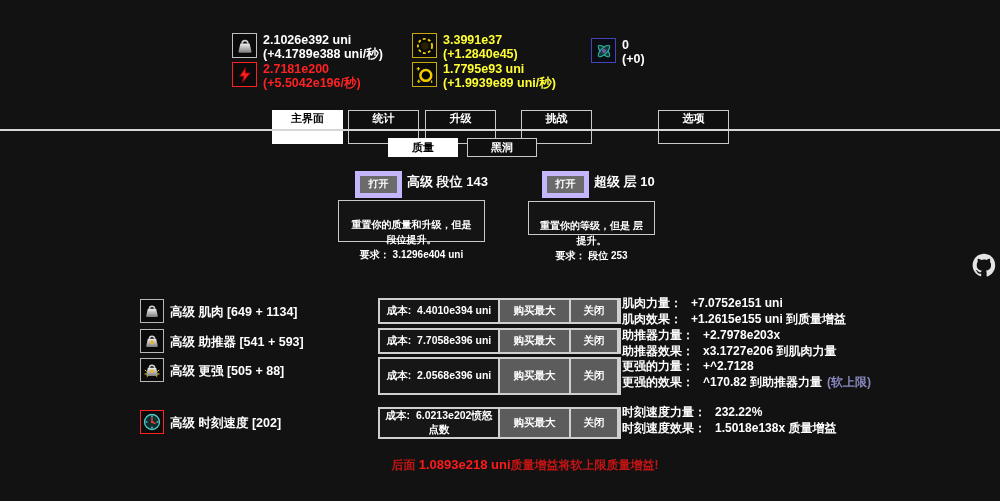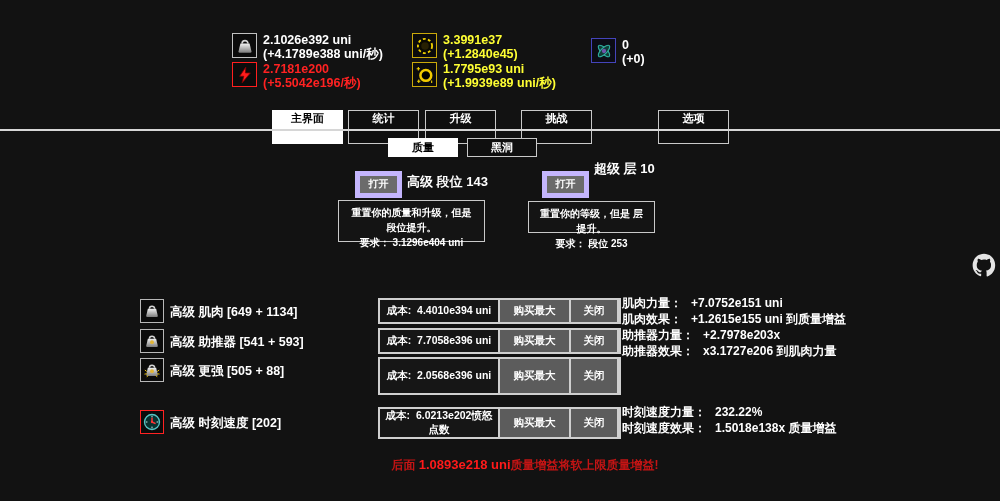--- a/index.html
+++ b/index.html
@@ -22,21 +22,21 @@
   .subtab { position:absolute; top:138px; width:70px; height:19px; background:#0f0f0f;
             border:1px solid #c9c9c9; color:#fff; font-size:11px; font-weight:700;
             text-align:center; line-height:16px; cursor:pointer; }
   .subtab.active { background:#ffffff; color:#000; border-color:#fff; }
 
   
   .open-btn { position:absolute; width:47px; height:27px; background:#6b6b6b; border:5px solid #c4b5fd;
               color:#fff; font-size:10px; font-weight:700; text-align:center; line-height:16px; cursor:pointer; }
   .prestige-title { position:absolute; font-size:13px; font-weight:700; white-space:nowrap; }
   .info-box { position:absolute; border:1px solid #c9c9c9; background:#141414; color:#fff;
-              font-size:10px; font-weight:600; text-align:center; padding:4px 8px; line-height:1.5; }
+              font-size:10px; font-weight:600; text-align:center; padding:16px 8px; line-height:1.5; }
 
   
   .upg-icon { position:absolute; width:24px; height:24px; border:1px solid #b8b8b8; background:#0b0b0b;
               display:flex; align-items:center; justify-content:center; }
   .upg-icon.redborder { border-color:#ff2222; }
   .upg-name { position:absolute; font-size:12.5px; font-weight:700; white-space:nowrap; }
   .cost-group { position:absolute; left:378px; width:243px; display:flex; gap:2px;
                 border:2px solid #cfcfcf; background:#cfcfcf; }
   .cost-box { width:118px; background:#161616; color:#fff; display:flex; align-items:center;
               justify-content:center; font-size:10.5px; font-weight:700; text-align:center;
@@ -148,21 +148,21 @@
 
   <div class="open-btn" style="left:355px; top:171px;">打开</div>
   <div class="prestige-title" style="left:407px; top:173px;">高级 段位 143</div>
   <div class="info-box" style="left:338px; top:200px; width:147px; height:42px;">
     <span>重置你的质量和升级，但是 段位提升。</span><br>
     <span>要求：</span>
     <span>3.1296e404 uni</span>
   </div>
 
   <div class="open-btn" style="left:542px; top:171px;">打开</div>
-  <div class="prestige-title" style="left:594px; top:160px;">超级 层 10</div>
+  <div class="prestige-title" style="left:594px; top:173px;">超级 层 10</div>
   <div class="info-box" style="left:528px; top:201px; width:127px; height:32px;">
     <span>重置你的等级，但是 层提升。</span><br>
     <span>要求：</span>
     <span>段位 253</span>
   </div>
 
   <div class="upg-icon" style="left:140px; top:299px;">
     <svg width="18" height="18" viewBox="0 0 24 24">
       <path d="M8.5 9 A3.5 3.5 0 0 1 15.5 9" fill="none" stroke="#d5d5d5" stroke-width="2"></path>
       <path d="M6.5 9 h11 l2.2 9.2 q.4 1.8 -1.5 1.8 h-12.4 q-1.9 0 -1.5 -1.8 z" fill="url(#gsilver)"></path>
@@ -210,20 +210,24 @@
     </svg>
   </div>
   <div class="upg-name" style="left:170px; top:363px;">高级 更强 [505 + 88]</div>
   <div class="cost-group" style="top:357px; height:38px;">
     <div class="cost-box">
       <span><span>成本:</span>&nbsp;&nbsp;<span>2.0568e396 uni</span></span>
     </div>
     <div class="grp-btn buy-max">购买最大</div>
     <div class="grp-btn close-btn">关闭</div>
   </div>
+  <div class="effects" style="top:359px;">
+    <div><span>更强的力量：</span><span class="val">+^2.7128</span></div>
+    <div><span>更强的效果：</span><span class="val">^170.82 到助推器力量</span><span class="softcap">(软上限)</span></div>
+  </div>
 
   <div class="upg-icon redborder" style="left:140px; top:410px;">
     <svg width="20" height="20" viewBox="0 0 24 24">
       <circle cx="12" cy="12" r="9" fill="#07312f" stroke="#55c4c4" stroke-width="1.6"></circle>
       <path d="M12 4.5 v2 M12 17.5 v2 M4.5 12 h2 M17.5 12 h2" stroke="#bfeff0" stroke-width="1.2"></path>
       <path d="M12 12 L12 6.8 M12 12 L16.3 14" stroke="#ff3434" stroke-width="1.8"></path>
       <circle cx="12" cy="12" r="1.4" fill="#ff3434"></circle>
     </svg>
   </div>
   <div class="upg-name" style="left:170px; top:415px;">高级 时刻速度 [202]</div>

